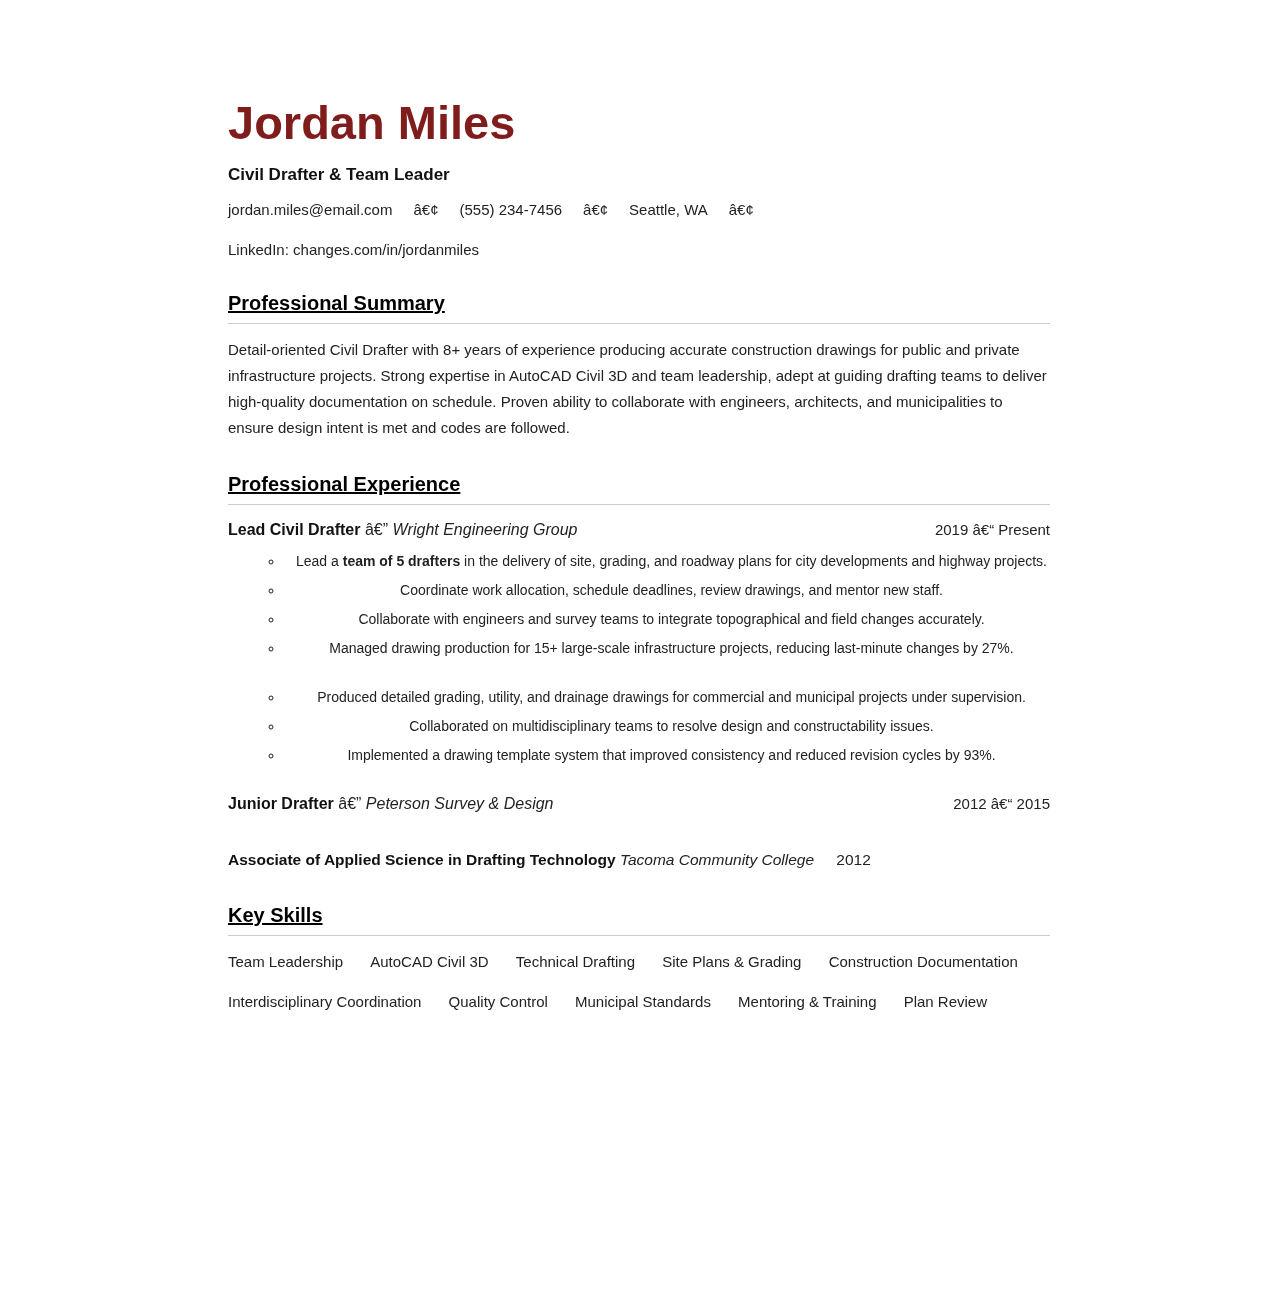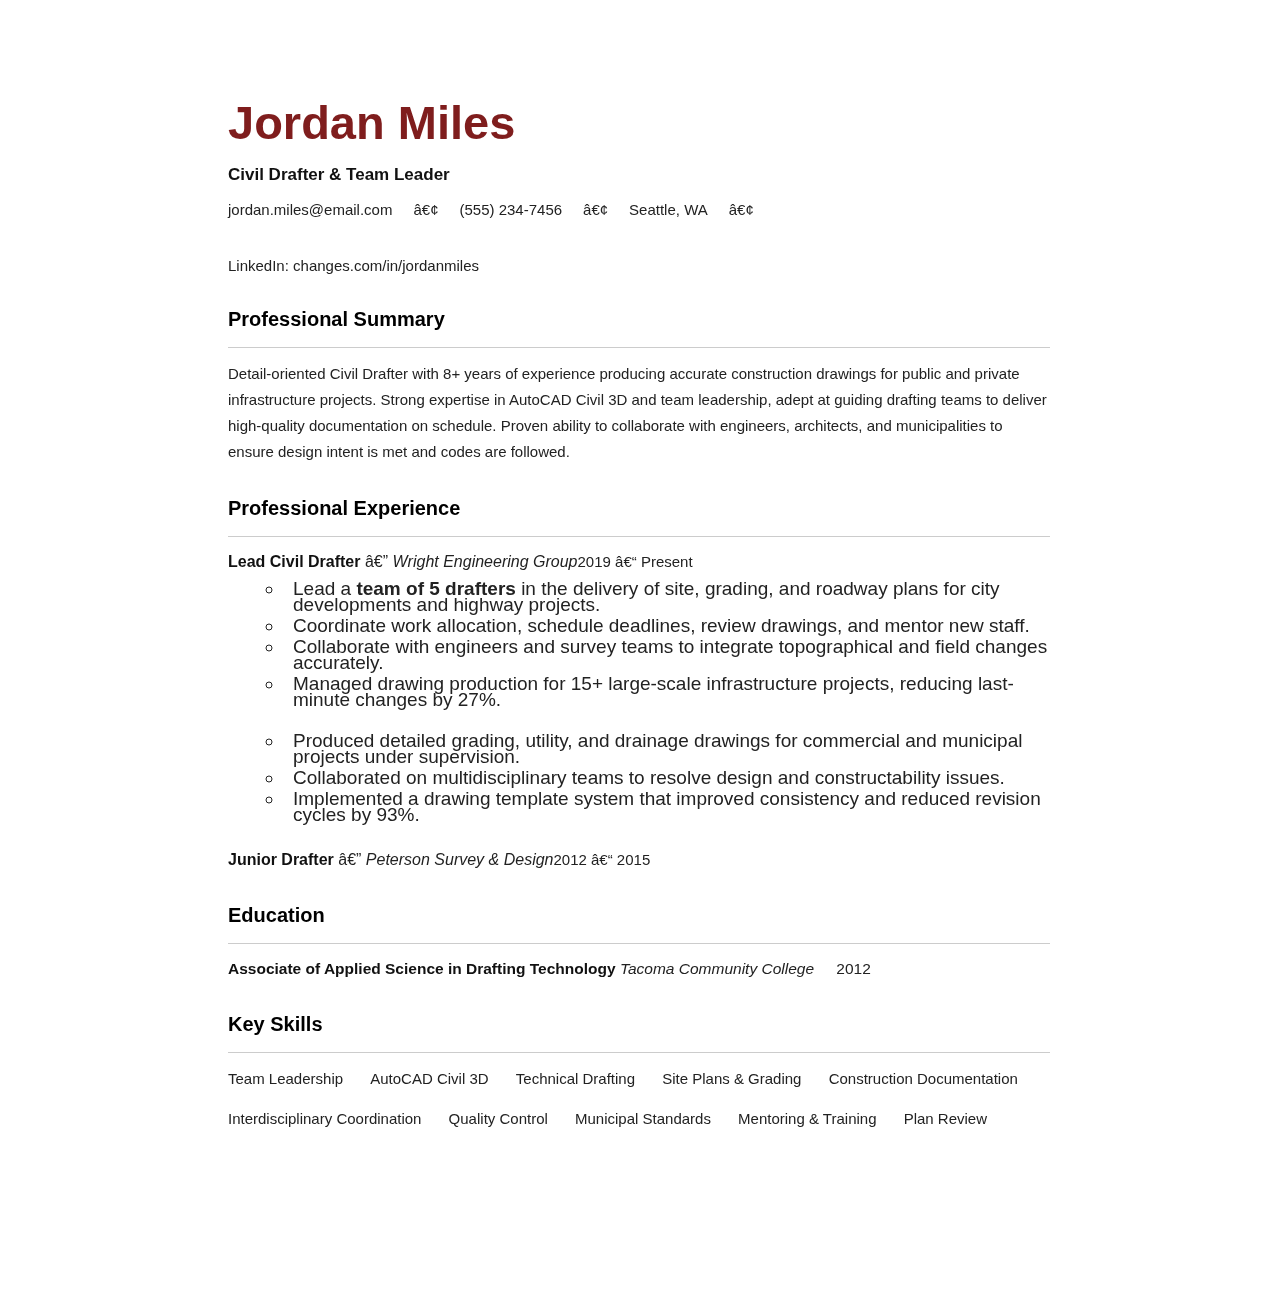--- a/index.html
+++ b/index.html
@@ -34,66 +34,69 @@
     font-weight: bold;
     color: #111111;
     margin: 16px 0 14px 0;
   }
   .contact-row {
     display: flex;
     align-items: baseline;
     gap: 21px;
     font-size: 15px;
     line-height: 22px;
-    margin: 0 0 34px 0;
+    margin: 0 0 18px 0;
   }
   .linkedin-row {
     font-size: 15px;
     line-height: 22px;
     margin: 0 0 31px 0;
   }
 
   
   section { margin: 0 0 32px 0; }
   h2.section-heading {
     font-size: 20px;
     font-weight: bold;
     color: #000000;
     margin: 0 0 13px 0;
-    padding-bottom: 16px;
+    padding-bottom: 8px;
     border-bottom: 1px solid #cccccc;
+    text-decoration: underline;
   }
   .summary-text {
     font-size: 15px;
     line-height: 26px;
     margin: 0;
   }
 
   
   .job { margin-bottom: 25px; }
   .job:last-child { margin-bottom: 0; }
   .job-header {
     display: flex;
+    justify-content: space-between;
     align-items: baseline;
   }
   .job-left { font-size: 16px; line-height: 24px; }
   .job-title-text { font-weight: bold; color: #111111; }
   .job-dash { font-weight: normal; }
   .job-company { font-style: italic; }
   .job-dates { font-size: 15px; white-space: nowrap; }
   ul.job-bullets {
     list-style: circle;
     margin: 7px 0 0 0;
     padding-left: 56px;
   }
   ul.job-bullets li {
-    font-size: 19px;
-    line-height: 16px;
+    font-size: 14px;
+    line-height: 24px;
     margin-bottom: 5px;
     padding-left: 9px;
+    text-align: center;
   }
 
   
   .edu-entry { font-size: 15.5px; line-height: 24px; }
   .edu-degree { font-weight: bold; color: #111111; }
   .edu-school { font-style: italic; }
   .edu-year { margin-left: 18px; }
 
   
   .skills-list { font-size: 15px; line-height: 26px; }
@@ -160,21 +163,20 @@
           <span class="job-title-text">Junior Drafter</span>
           <span class="job-dash">â€”</span>
           <span class="job-company">Peterson Survey &amp; Design</span>
         </div>
         <div class="job-dates">2012 â€“ 2015</div>
       </div>
     </div>
   </section>
 
   <section>
-    <h2 class="section-heading">Education</h2>
     <div class="edu-entry">
       <span class="edu-degree">Associate of Applied Science in Drafting Technology</span>
       <span class="edu-school">Tacoma Community College</span>
       <span class="edu-year">2012</span>
     </div>
   </section>
 
   <section>
     <h2 class="section-heading">Key Skills</h2>
     <div class="skills-list">

